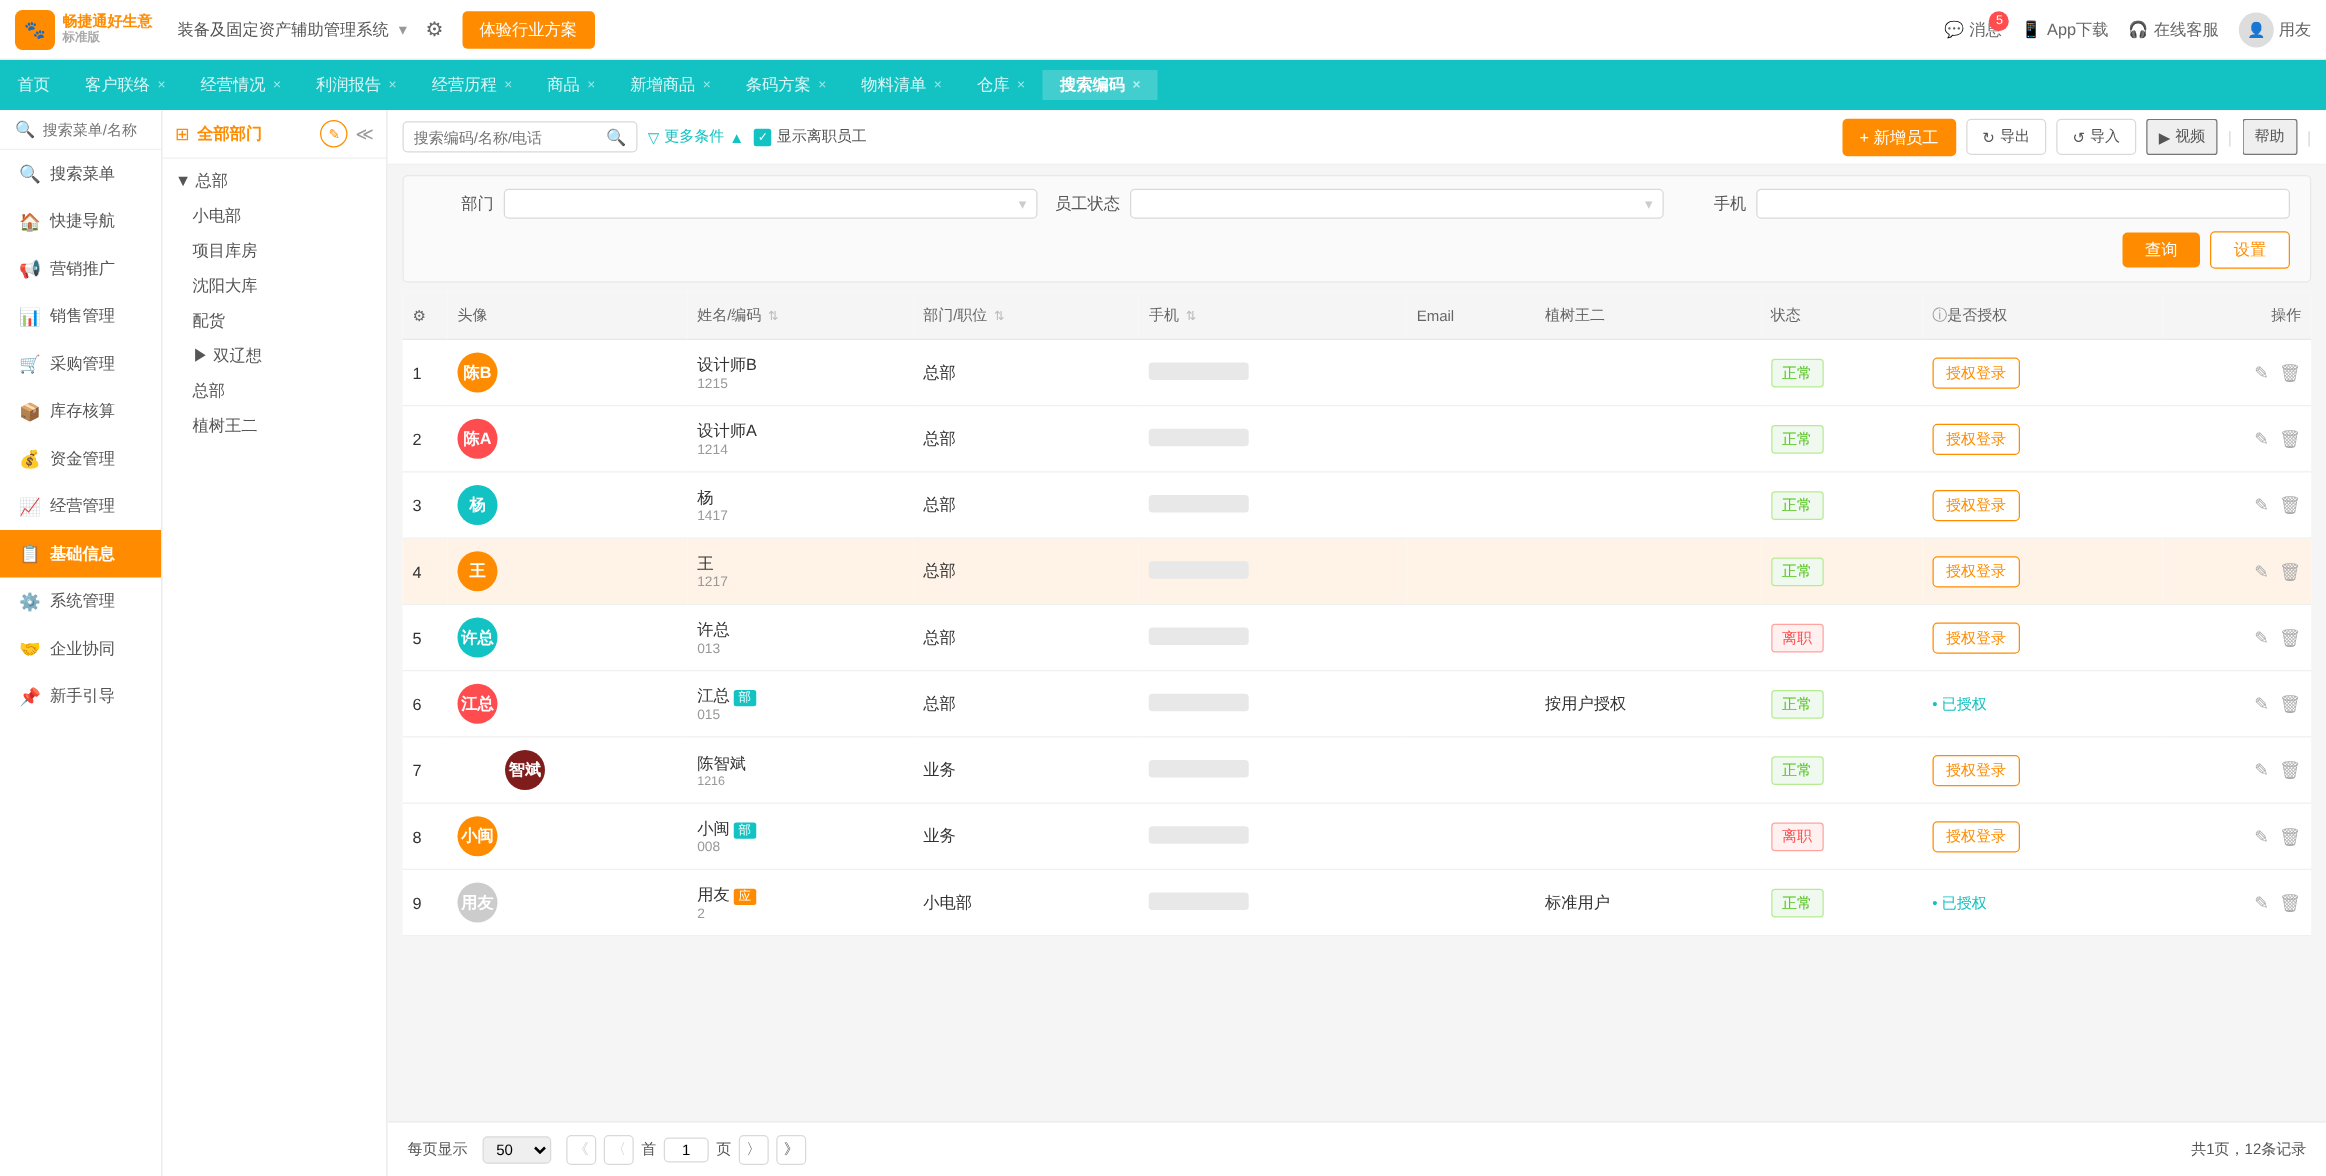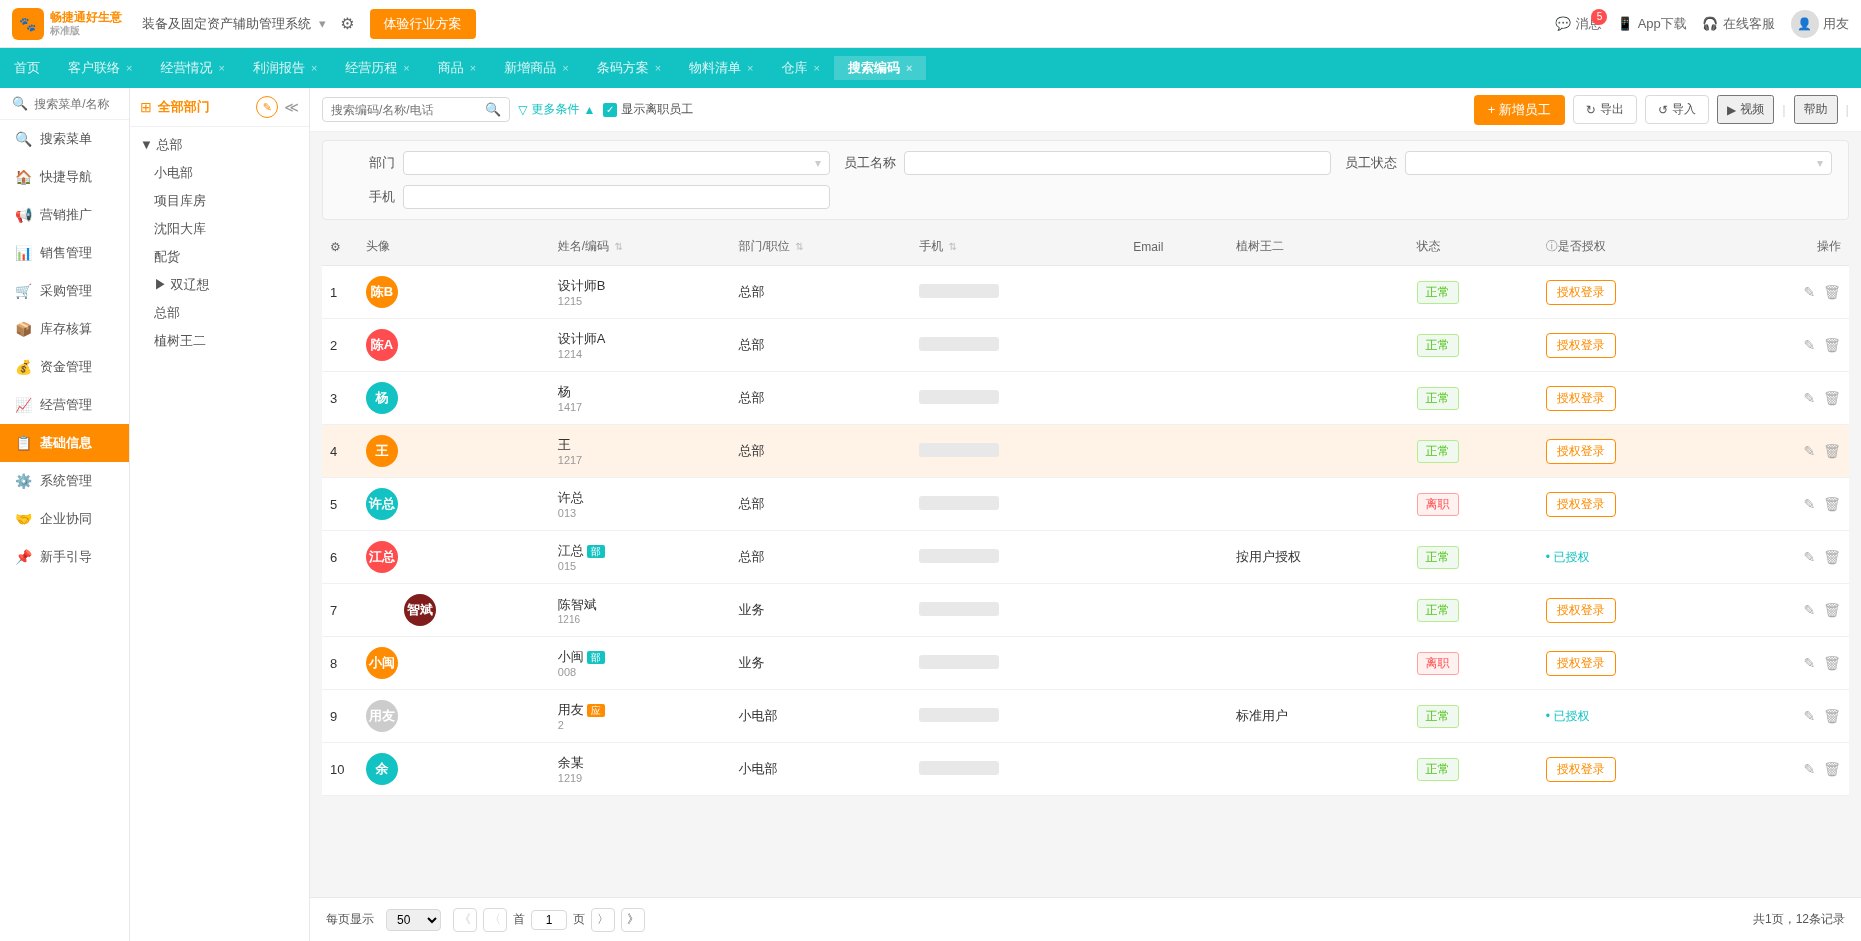--- a/index.html
+++ b/index.html
@@ -320,33 +320,33 @@
 
       <div class="filter-row">
         <div class="filter-field">
           <label class="filter-label">部门</label>
           <div class="filter-select-wrap">
             <span></span>
             <span style="color:#ccc;">▾</span>
           </div>
         </div>
         <div class="filter-field">
-          <label class="filter-label">员工名称</label>
-          <input class="filter-input" type="text" style="">
-        </div>
-        <div class="filter-field">
           <label class="filter-label">员工状态</label>
           <div class="filter-select-wrap">
             <span></span>
             <span style="color:#ccc;">▾</span>
           </div>
         </div>
         <div class="filter-field">
           <label class="filter-label">手机</label>
           <input class="filter-input" type="text" style="">
+        </div>
+        <div class="filter-actions">
+          <button class="btn-query">查询</button>
+          <button class="btn-set">设置</button>
         </div>
       </div>
 
       <div class="table-wrap">
         <table>
           <thead>
             <tr>
               <th style="width:36px;"><span style="color:#666;">⚙</span></th>
               <th>头像</th>
               <th>姓名/编码 <span class="sort-icon">⇅</span></th>
@@ -551,42 +551,20 @@
     <td>标准用户</td>
     <td><span class="status-badge status-normal">正常</span></td>
     <td><span class="authorized-dot">• 已授权</span></td>
     <td style="text-align:right;">
       <div class="action-icons" style="justify-content:flex-end;">
         <span class="action-icon">✎</span>
         <span class="action-icon">🗑</span>
       </div>
     </td>
   </tr>
-              <tr>
-    <td>10</td>
-    <td>
-      <div class="avatar-circle" style="background:#13c2c2;">余</div>
-    </td>
-    <td>
-      <div>余某</div>
-      <div style="color:#999;font-size:11px;">1219</div>
-    </td>
-    <td>小电部</td>
-    <td><span class="phone-blur"></span></td>
-    <td></td>
-    <td></td>
-    <td><span class="status-badge status-normal">正常</span></td>
-    <td><button class="auth-btn">授权登录</button></td>
-    <td style="text-align:right;">
-      <div class="action-icons" style="justify-content:flex-end;">
-        <span class="action-icon">✎</span>
-        <span class="action-icon">🗑</span>
-      </div>
-    </td>
-  </tr>
             </tbody>
         </table>
       </div>
 
       <div class="pagination">
         <span>每页显示</span>
         <select class="page-size-select">
           <option>50</option>
           <option>100</option>
           <option>200</option>

